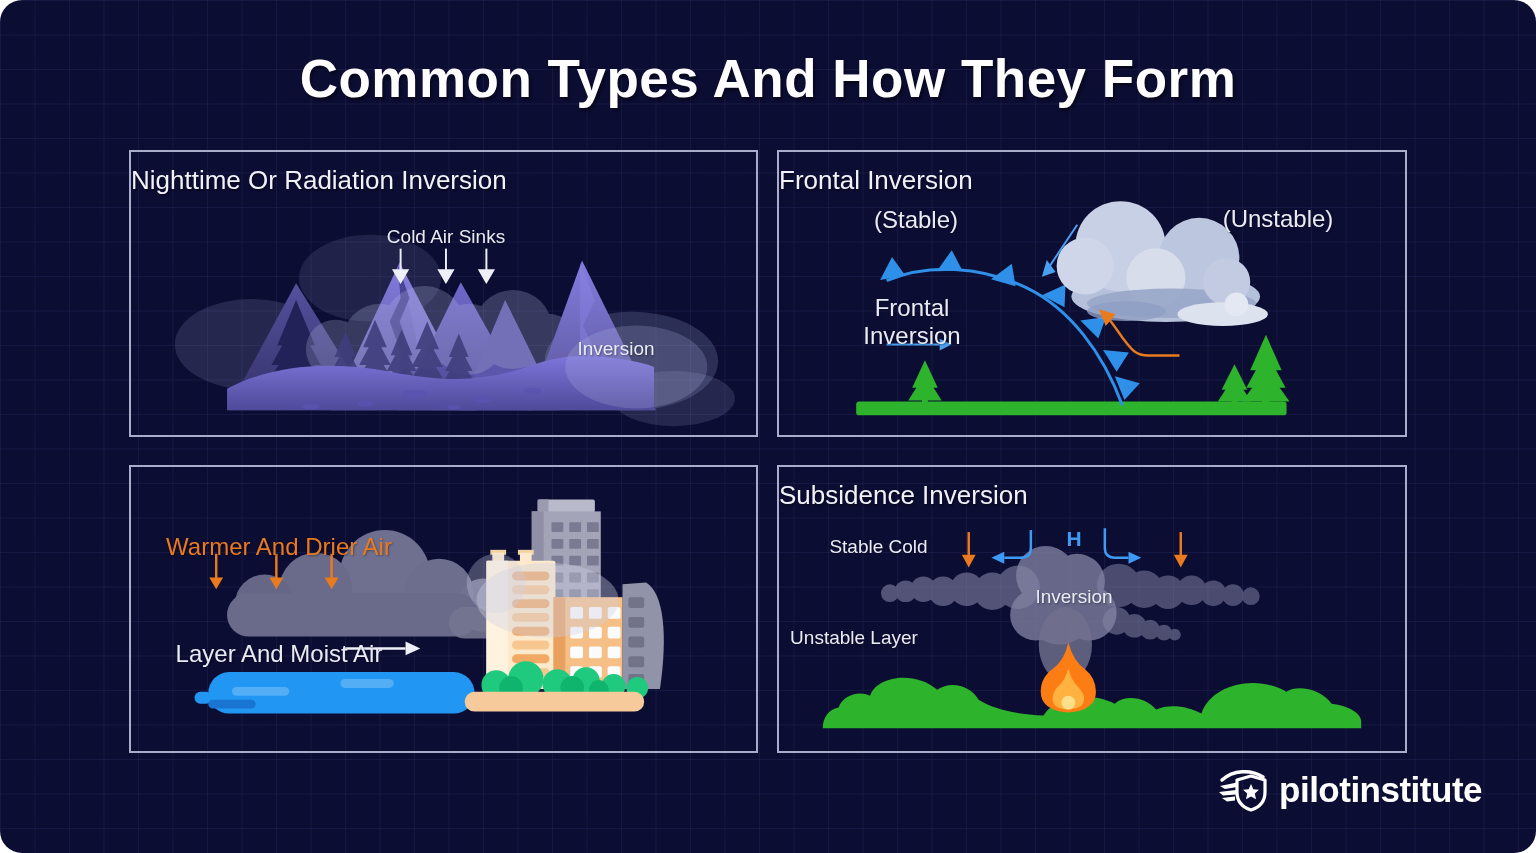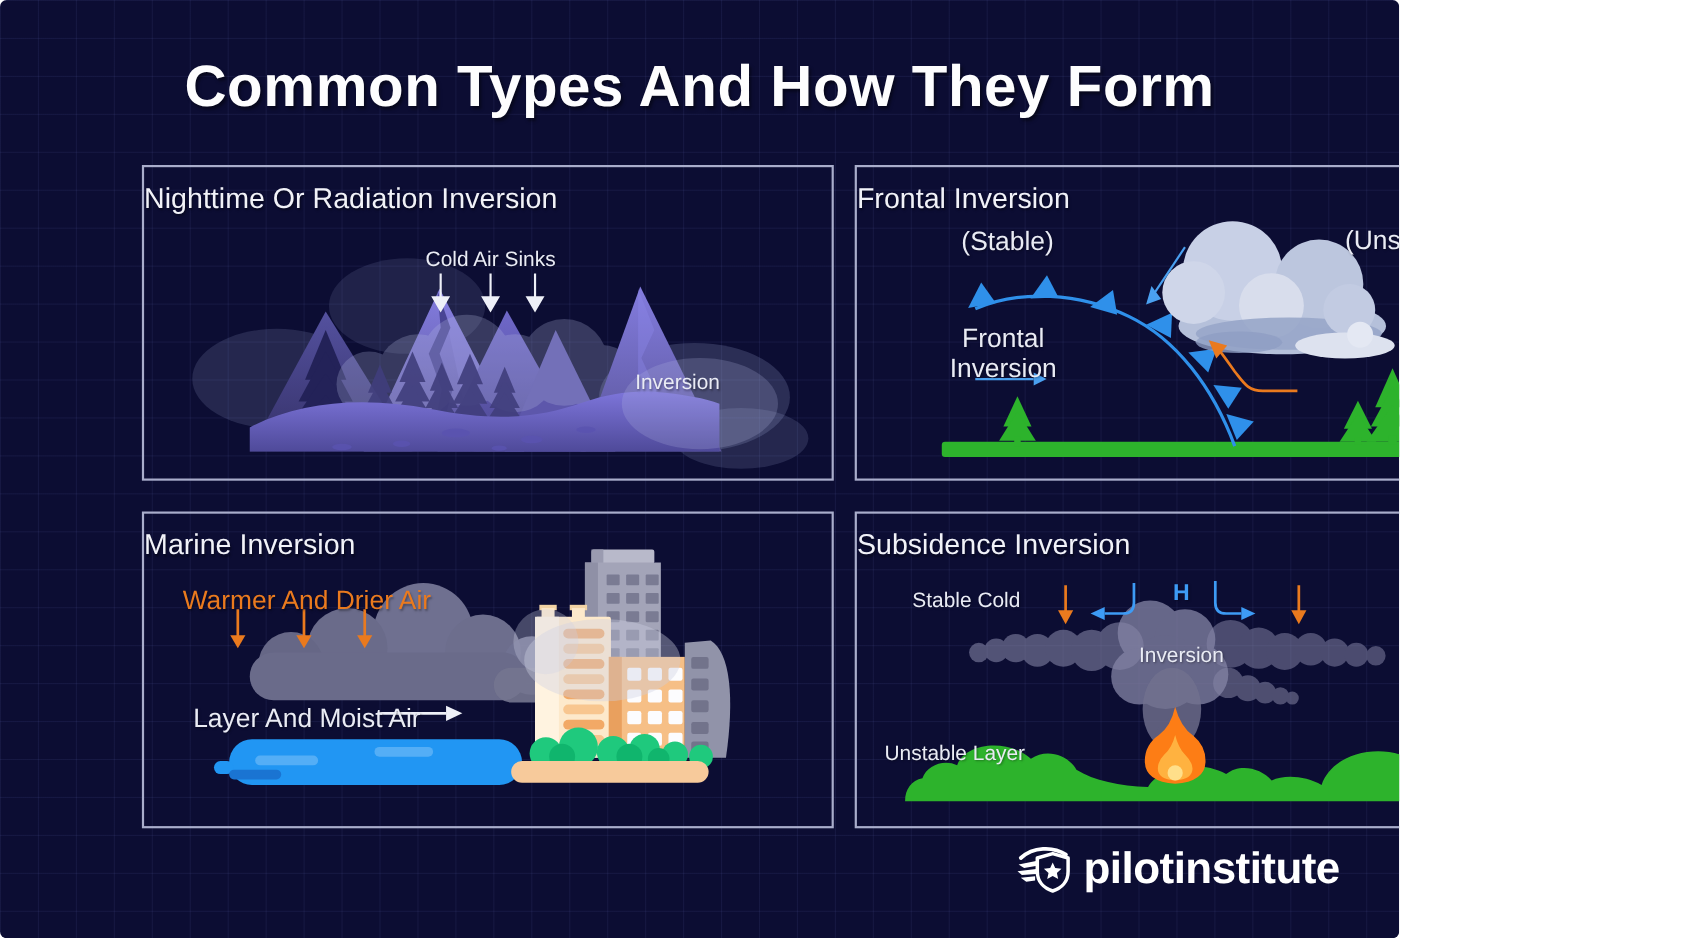--- a/index.html
+++ b/index.html
@@ -1,19 +1,19 @@
 <!DOCTYPE html>
 <html><head>
 <meta charset="utf-8">
 <style>
   html,body{margin:0;padding:0;background:#ffffff;}
   *{box-sizing:border-box;}
   .canvas{
-    position:relative;width:1272px;height:853px;overflow:hidden;
-    border-radius:6px;
+    position:relative;width:1536px;height:853px;overflow:hidden;
+    border-radius:22px;
     background-color:#0c0d33;
     background-image:
       linear-gradient(rgba(130,140,225,0.09) 1px, transparent 1px),
       linear-gradient(90deg, rgba(130,140,225,0.09) 1px, transparent 1px);
     background-size:34.5px 34.5px;
     font-family:"Liberation Sans", sans-serif;
     color:#eef0f8;
   }
   .main-title{
     position:absolute;top:48px;left:0;width:100%;
@@ -36,21 +36,21 @@
   .scene{position:absolute;left:0;top:0;width:100%;height:100%;}
   .lbl{position:absolute;font-size:19px;line-height:1.18;text-align:center;color:#e9ebf4;
        text-shadow:1px 1px 2px rgba(0,0,0,0.35);}
   .lbl.orange{color:#ea7a1e;}
   .lbl.blue{color:#3d9bf5;font-weight:700;font-size:21px;}
   .lbl.sm{font-size:24px;}
   .logo{
     position:absolute;right:54px;top:765px;height:50px;
     display:flex;align-items:center;gap:9px;
   }
-  .logo-text{font-size:40px;font-weight:800;color:#ffffff;letter-spacing:-0.5px;}
+  .logo-text{font-size:35px;font-weight:800;color:#ffffff;letter-spacing:-0.5px;}
 </style>
 </head>
 <body>
 
 <div class="canvas">
 
   <div class="main-title">Common Types And How They Form</div>
 
   <section class="panel p1">
     <svg class="scene" viewBox="0 0 629 287">
@@ -312,21 +312,20 @@
         <line x1="145" y1="88" x2="145" y2="114"></line>
           <polygon points="145,124 138,112 152,112" stroke="none"></polygon>
         <line x1="201" y1="88" x2="201" y2="114"></line>
           <polygon points="201,124 194,112 208,112" stroke="none"></polygon>
       </g>
       <g>
         <line x1="214" y1="184" x2="276" y2="184" stroke="#eef0f8" stroke-width="2.5"></line>
         <polygon points="276,177 291,184 276,191" fill="#eef0f8"></polygon>
       </g>
     </svg>
-    <div class="panel-title">Marine Inversion</div>
     <div class="lbl sm orange" style="left:28px;top:66px;width:240px;">Warmer And Drier Air</div>
     <div class="lbl sm" style="left:42px;top:173px;width:212px;">Layer And Moist Air</div>
   </section>
 
   <section class="panel p4">
     <svg class="scene" viewBox="0 0 630 288">
       <g>
         <g fill="#9898b8" opacity="0.5">
           <circle cx="110" cy="128" r="9"></circle>
             <circle cx="126" cy="126" r="11"></circle>
@@ -380,21 +379,21 @@
         <path d="M253,64 L253,82 Q253,92 243,92 L226,92"></path>
         <polygon points="226,86 213,92 226,98" fill="#3d9bf5" stroke="none"></polygon>
         <path d="M328,62 L328,82 Q328,92 338,92 L352,92"></path>
         <polygon points="352,86 365,92 352,98" fill="#3d9bf5" stroke="none"></polygon>
       </g>
     </svg>
     <div class="panel-title">Subsidence Inversion</div>
     <div class="lbl" style="left:32px;top:69px;width:135px;">Stable Cold</div>
     <div class="lbl blue" style="left:282px;top:60px;width:26px;">H</div>
     <div class="lbl" style="left:235px;top:119px;width:120px;">Inversion</div>
-    <div class="lbl" style="left:14px;top:160px;width:150px;margin-top:48px;">Unstable Layer</div>
+    <div class="lbl" style="left:0;top:160px;width:150px;">Unstable Layer</div>
   </section>
 
   <div class="logo">
     <svg width="52" height="46" viewBox="0 0 52 46">
       <path d="M4,13 C15,3 33,2 45,10" stroke="#ffffff" stroke-width="3.5" fill="none" stroke-linecap="round"></path>
       <g fill="#ffffff">
         <path d="M2,19 L19,15.5 L19,20 L7,22 Z"></path>
         <path d="M1,25 L18,23 L18,27.5 L5,28.5 Z"></path>
         <path d="M4,31 L17,29.5 L17,33.5 L9,34.5 Z"></path>
       </g>

